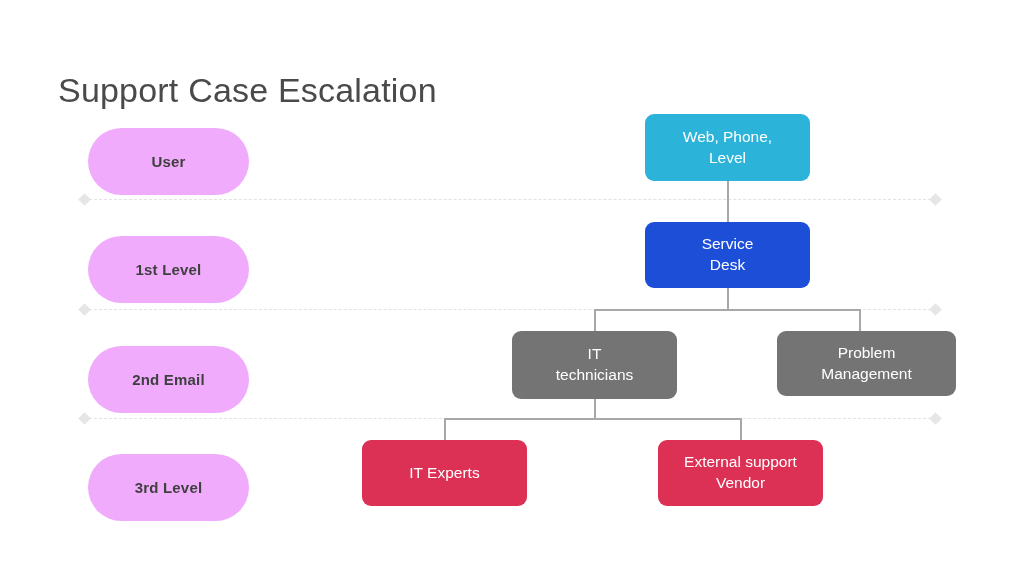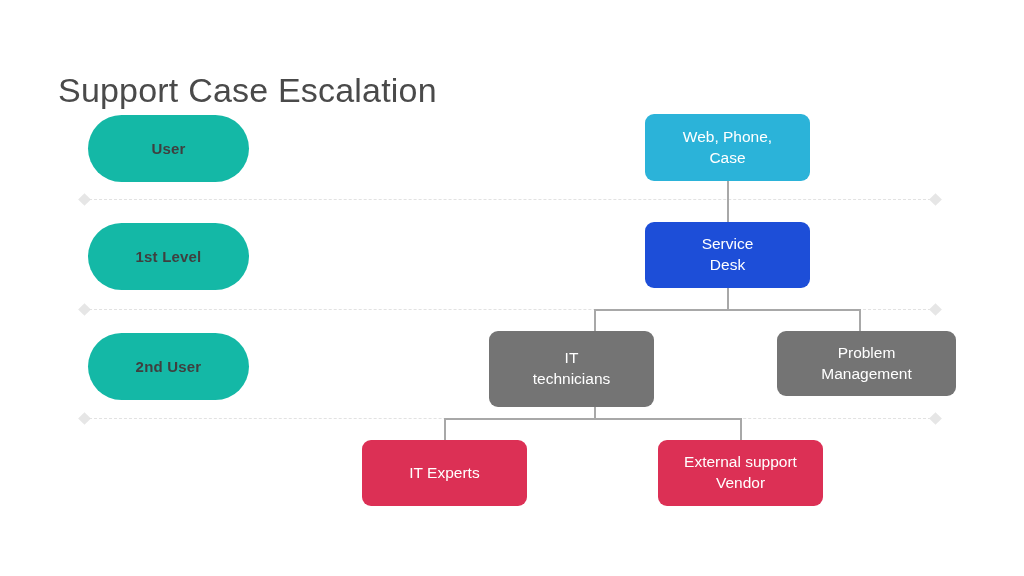--- a/index.html
+++ b/index.html
@@ -58,29 +58,30 @@
   }
   .divider .diamond.left  { left: 0; }
   .divider .diamond.right { right: 0; }
 
   
   .stage-pill {
     position: absolute;
     left: 88px;
     width: 161px;
     height: 67px;
-    background: #14b8a6;
+    background: #f0abfc;
     border-radius: 34px;
     display: flex;
     align-items: center;
     justify-content: center;
     color: #3f3f3f;
     font-size: 15px;
     font-weight: bold;
     letter-spacing: 0.2px;
+    margin-top: 13px;
   }
 
   
   .node {
     position: absolute;
     border-radius: 9px;
     display: flex;
     align-items: center;
     justify-content: center;
     text-align: center;
@@ -138,38 +139,41 @@
   <div class="conn v" style="left:444px; top:418px; height:22px;"></div>
   <div class="conn v" style="left:740px; top:418px; height:22px;"></div>
 
   <div class="stage-pill" style="top:115px;">
     <span>User</span>
   </div>
   <div class="stage-pill" style="top:223px;">
     <span>1st Level</span>
   </div>
   <div class="stage-pill" style="top:333px;">
-    <span>2nd User</span>
+    <span>2nd Email</span>
+  </div>
+  <div class="stage-pill" style="top:441px;">
+    <span>3rd Level</span>
   </div>
 
   <div class="node blue" style="left:645px; top:114px; width:165px; height:67px;">
     <span>
       <span>Web, Phone,</span><br>
-      <span>Case</span>
+      <span>Level</span>
     </span>
   </div>
 
   <div class="node gray" style="left:645px; top:222px; width:165px; height:66px;">
     <span>
       <span>Service</span><br>
       <span>Desk</span>
     </span>
   </div>
 
-  <div class="node dgray" style="left:489px; top:331px; width:165px; height:76px;">
+  <div class="node dgray" style="left:512px; top:331px; width:165px; height:68px;">
     <span>
       <span>IT</span><br>
       <span>technicians</span>
     </span>
   </div>
 
   <div class="node dgray" style="left:777px; top:331px; width:179px; height:65px;">
     <span>
       <span>Problem</span><br>
       <span>Management</span>

